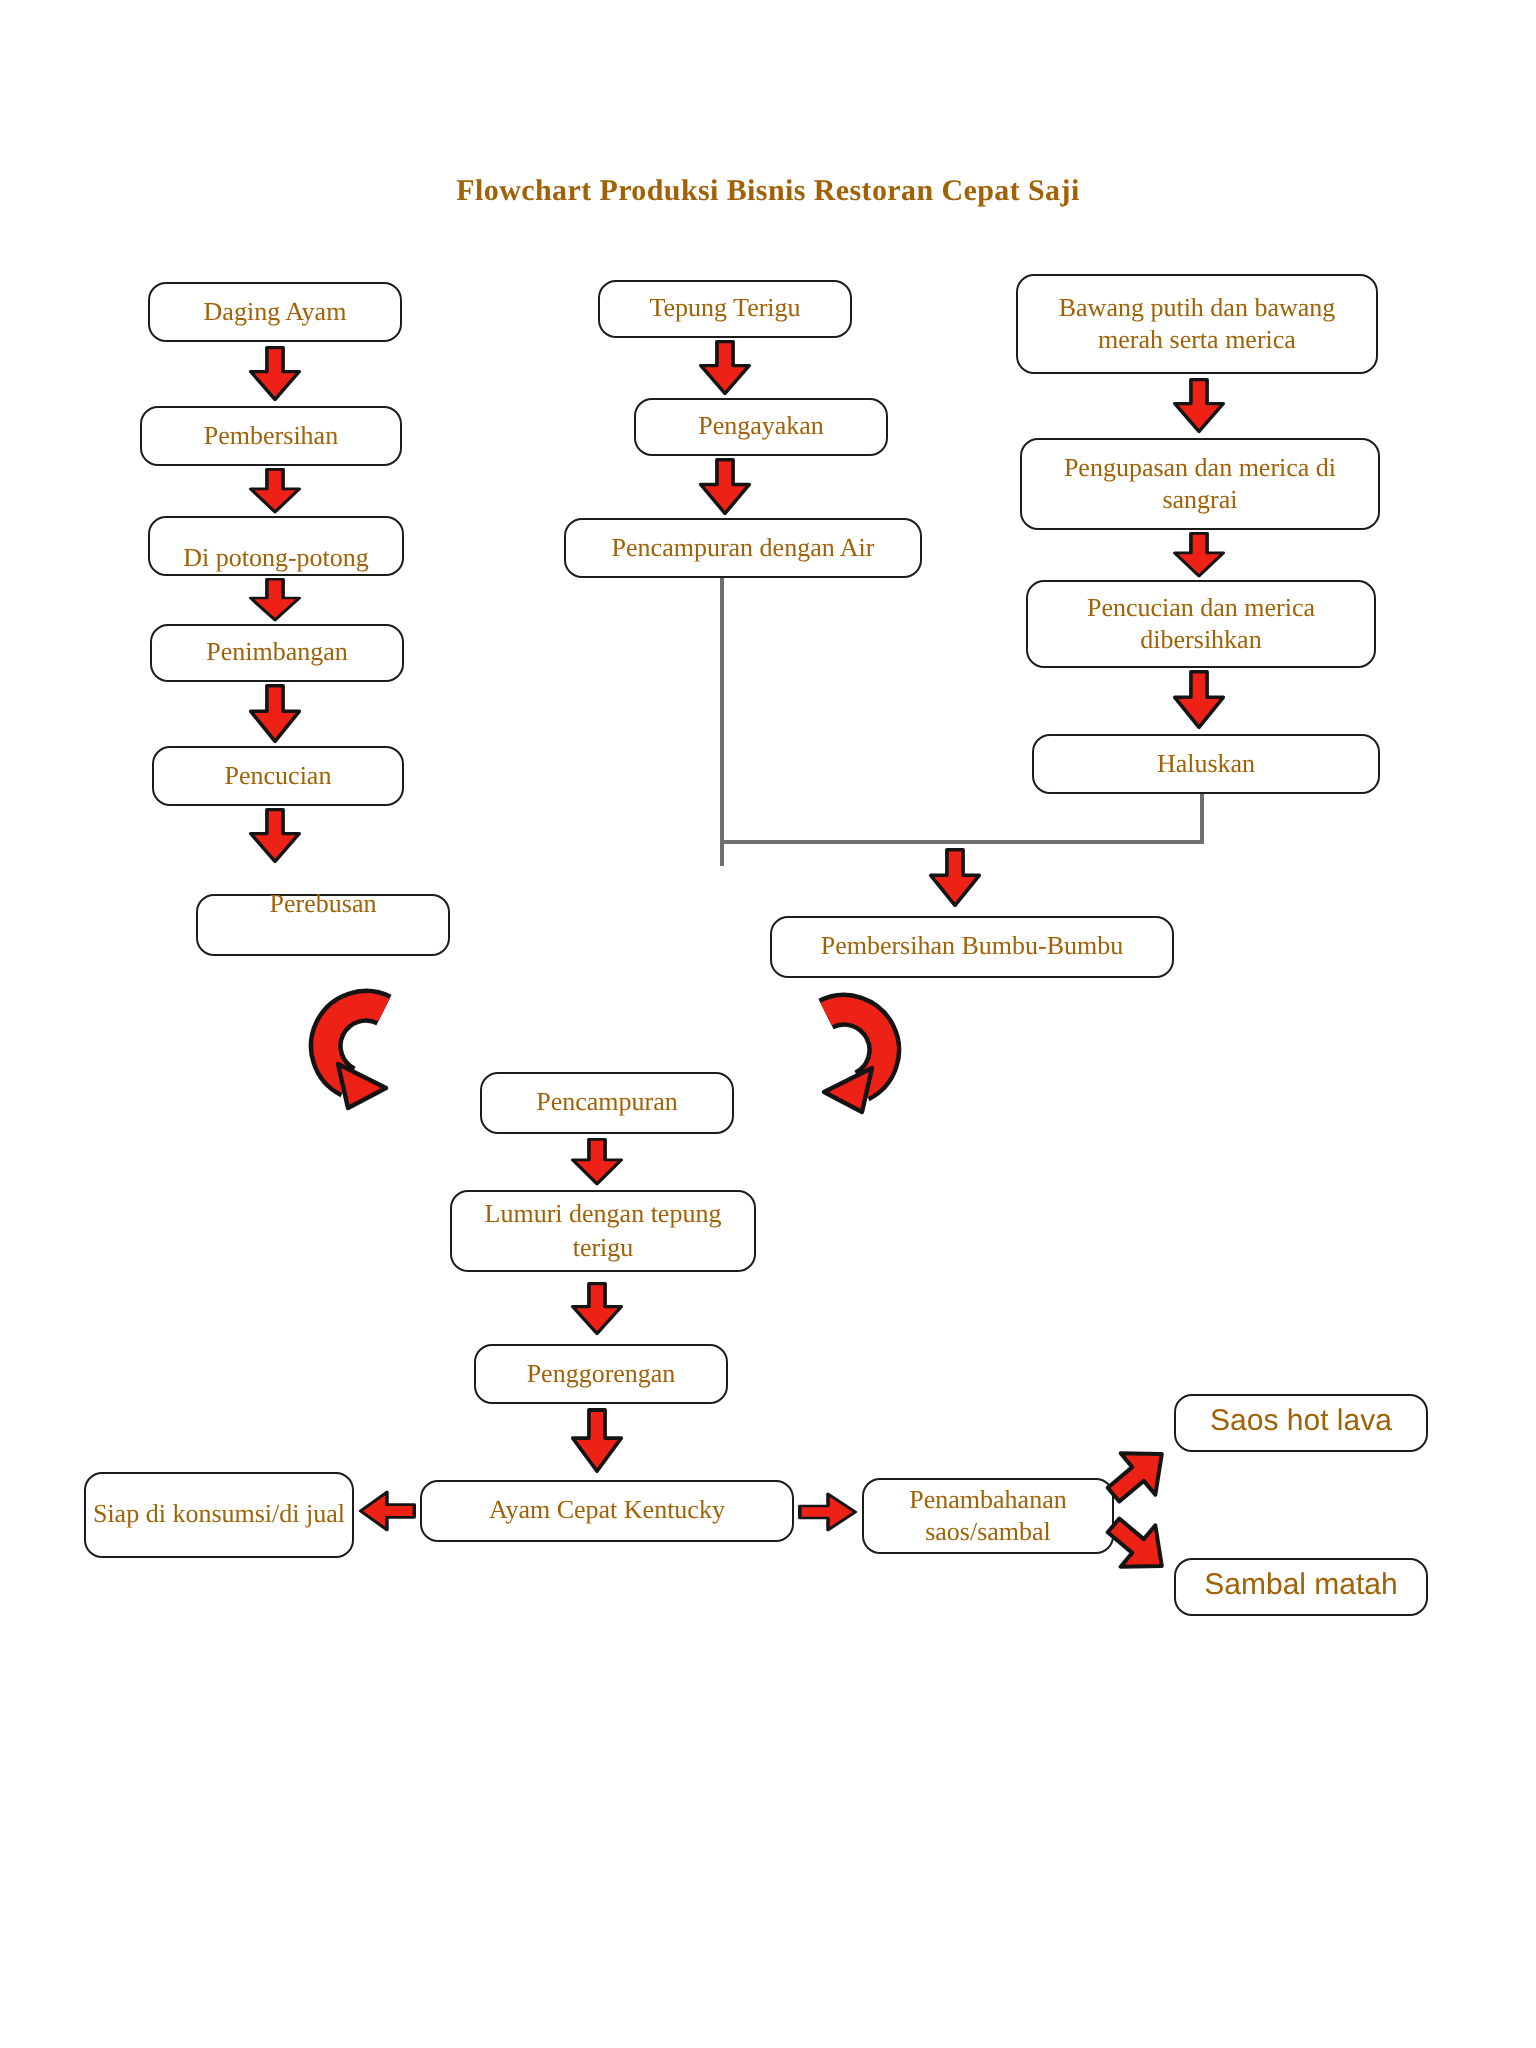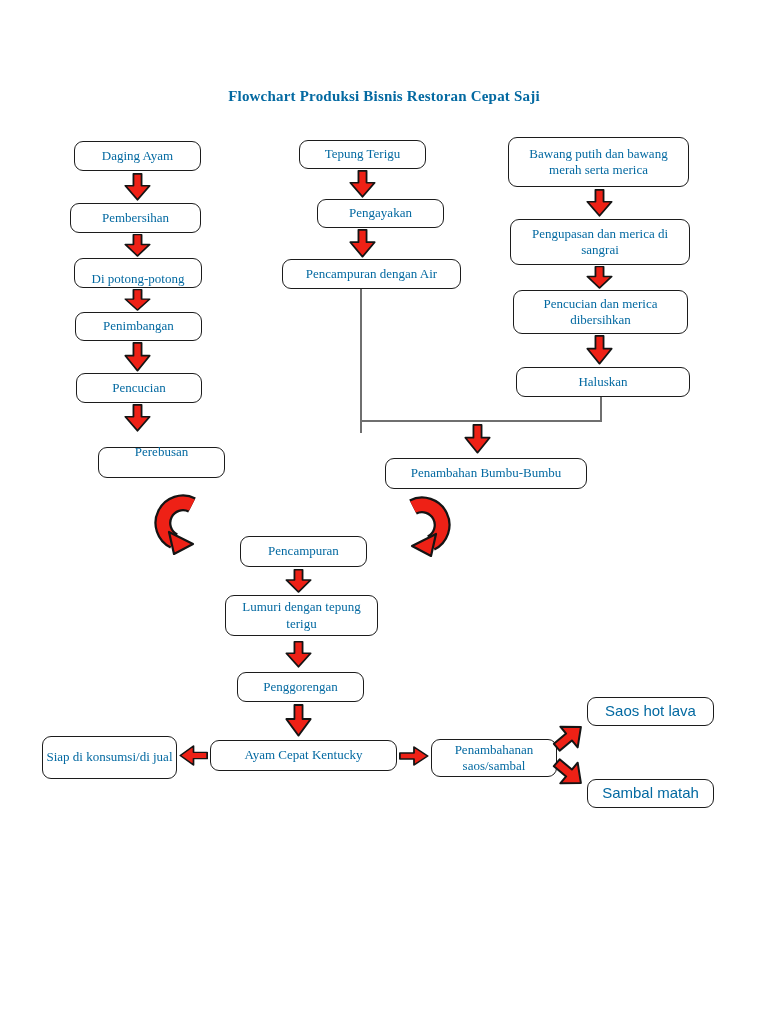--- a/index.html
+++ b/index.html
@@ -3,21 +3,21 @@
 <meta charset="utf-8">
 <style>
   :root{
     --arrow:#ee2116;
     --border:#1c1c1c;
     --connector:#6f6f6f;
   }
   html,body{margin:0;padding:0;background:#fff;}
   #page{
     position:relative;width:768px;height:1024px;background:#ffffff;
-    overflow:hidden;font-family:"Liberation Serif",serif;color:#0369a1;
+    overflow:hidden;font-family:"Liberation Serif",serif;color:#a16207;
   }
   .title{
     position:absolute;left:0;top:88px;width:768px;text-align:center;
     font-weight:bold;font-size:15px;letter-spacing:.2px;
   }
   .node{
     position:absolute;box-sizing:border-box;background:#fff;
     border:1.6px solid var(--border);border-radius:9px;
     display:flex;align-items:center;justify-content:center;
     text-align:center;font-size:13px;line-height:1.25;padding:0 3px;
@@ -83,21 +83,21 @@
     </div>
   <div class="node" style="left:516px;top:367px;width:174px;height:30px">
       <span class="lbl">Haluskan</span>
     </div>
 
   <div class="line" style="left:360px;top:289px;width:2px;height:144px"></div>
   <div class="line" style="left:600px;top:397px;width:2px;height:25px"></div>
   <div class="line" style="left:360px;top:420px;width:242px;height:2px"></div>
 
   <div class="node" style="left:385px;top:458px;width:202px;height:31px">
-      <span class="lbl">Penambahan Bumbu-Bumbu</span>
+      <span class="lbl">Pembersihan Bumbu-Bumbu</span>
     </div>
   <div class="node" style="left:240px;top:536px;width:127px;height:31px">
       <span class="lbl">Pencampuran</span>
     </div>
   <div class="node" style="left:225px;top:595px;width:153px;height:41px">
       <span class="lbl">Lumuri dengan tepung terigu</span>
     </div>
   <div class="node" style="left:237px;top:672px;width:127px;height:30px">
       <span class="lbl">Penggorengan</span>
     </div>

